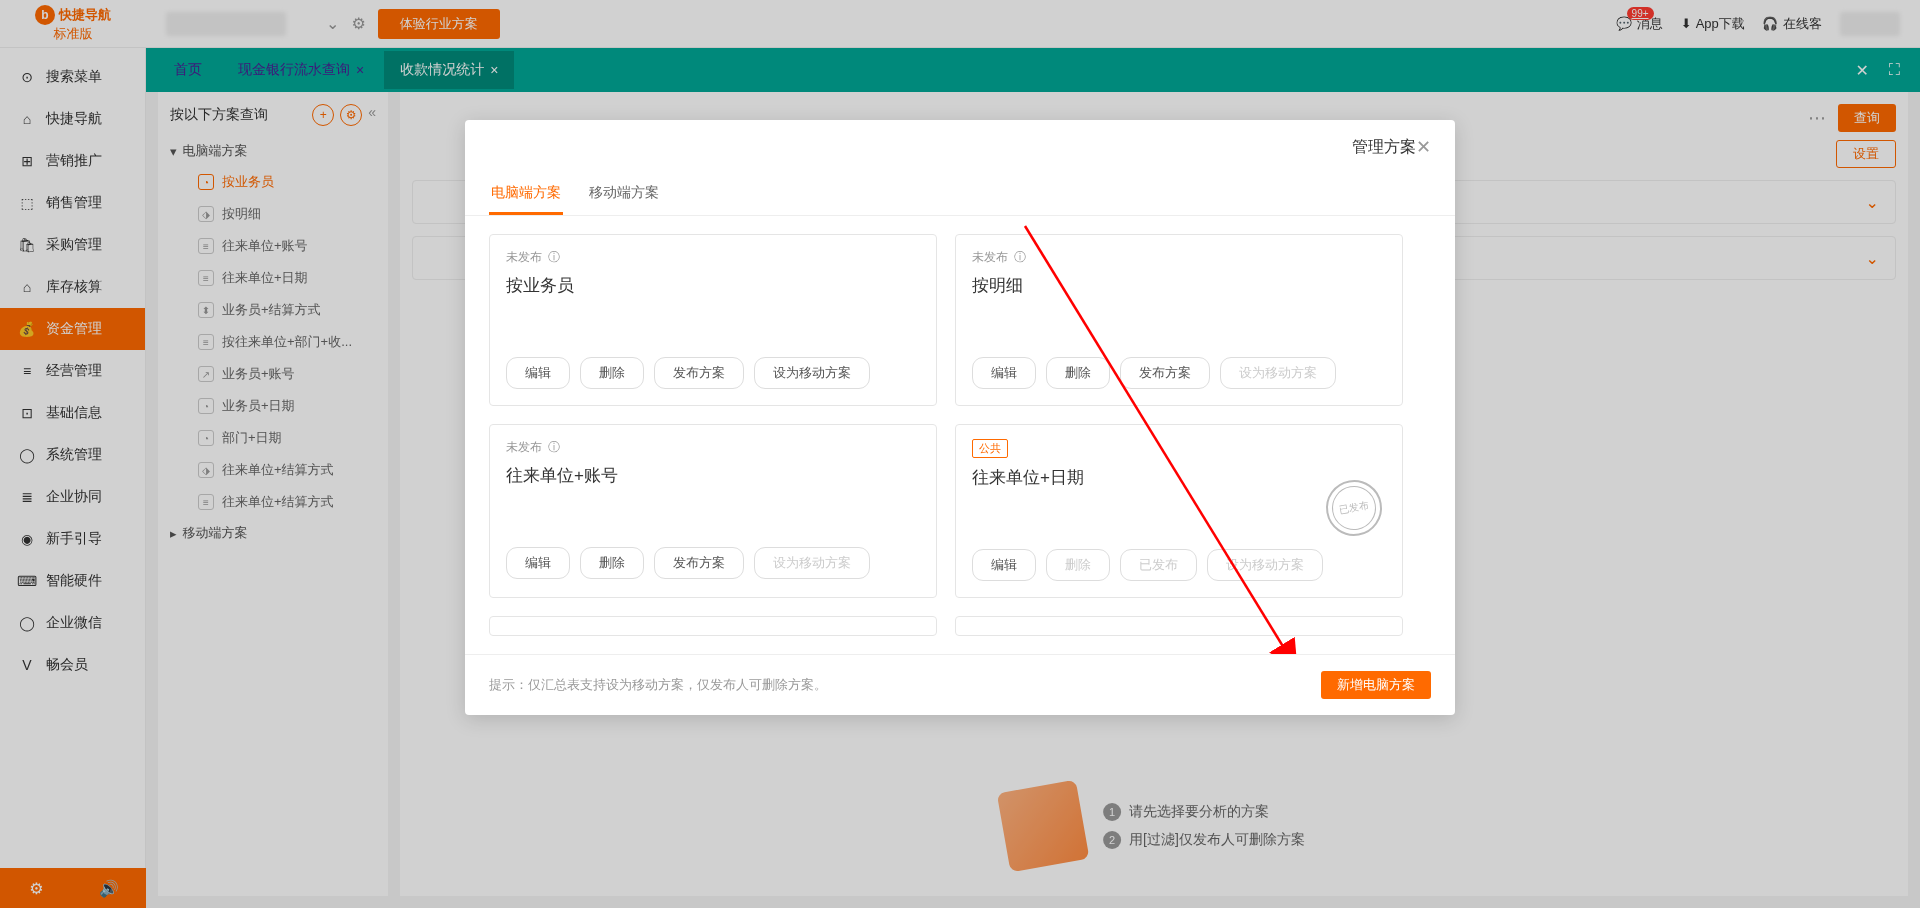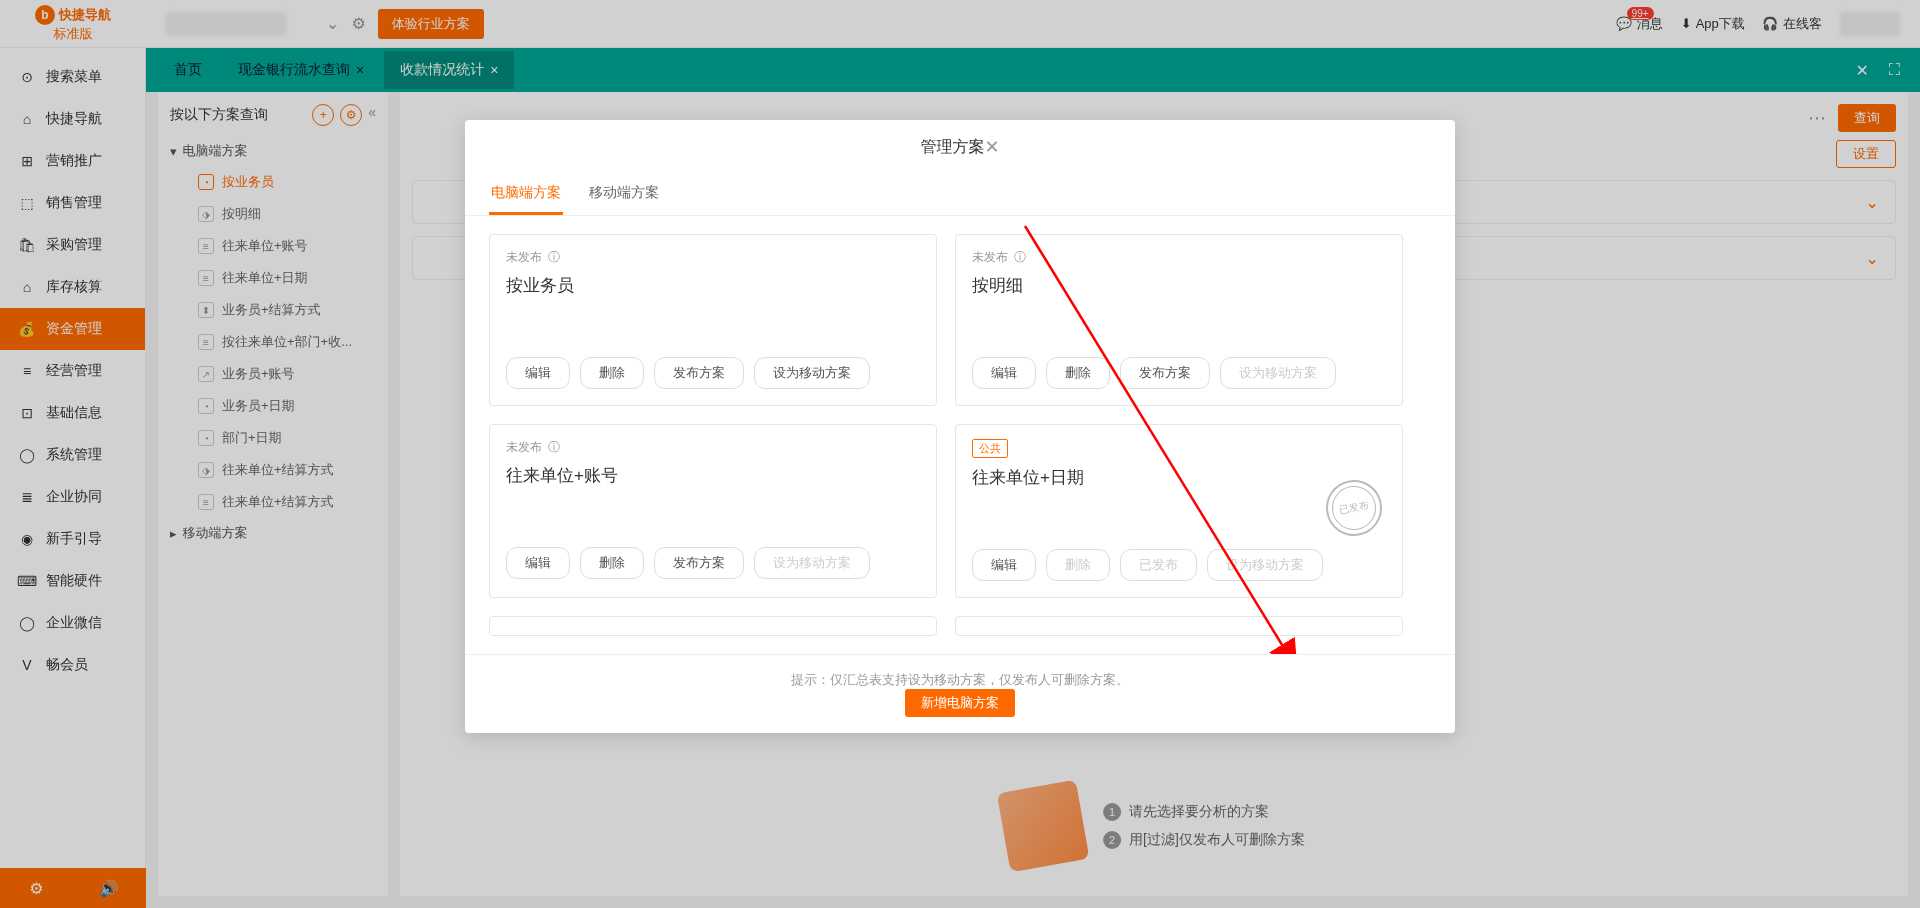--- a/index.html
+++ b/index.html
@@ -5,37 +5,37 @@
 *{margin:0;padding:0;box-sizing:border-box;font-family:"Microsoft YaHei",Arial,sans-serif;}
 body{background:#f5f5f5;width:1920px;height:908px;overflow:hidden;position:relative;}
 .topbar{height:48px;background:#fff;display:flex;align-items:center;border-bottom:1px solid #eee;}
 .logo{width:146px;height:48px;display:flex;flex-direction:column;align-items:center;justify-content:center;}
 .logo-main{color:#ff6a00;font-size:13px;font-weight:bold;display:flex;align-items:center;gap:4px;}
 .logo-circle{width:20px;height:20px;border-radius:50%;background:#ff6a00;color:#fff;display:flex;align-items:center;justify-content:center;font-size:12px;}
 .logo-sub{color:#ff6a00;font-size:13px;}
 .top-blur{width:120px;height:24px;background:#eee;border-radius:3px;margin-left:20px;filter:blur(2px);}
 .chevdown{margin-left:40px;color:#999;}
 .gear{margin-left:12px;color:#999;cursor:pointer;}
-.exp-btn{margin-left:12px;background:#ff6a00;color:#fff;padding:6px 14px;border-radius:3px;font-size:13px;cursor:pointer;}
+.exp-btn{margin-left:12px;background:#ff6a00;color:#fff;padding:6px 22px;border-radius:3px;font-size:13px;cursor:pointer;}
 .top-right{margin-left:auto;display:flex;align-items:center;gap:18px;padding-right:20px;font-size:13px;color:#333;}
 .tr-item{display:flex;align-items:center;gap:4px;cursor:pointer;position:relative;}
 .badge{position:absolute;top:-8px;left:10px;background:#ff3b30;color:#fff;font-size:10px;padding:1px 5px;border-radius:8px;text-decoration:underline;}
 .avatar-blur{width:60px;height:24px;background:#eee;border-radius:3px;filter:blur(2px);}
 
 .main{display:flex;height:860px;}
 .sidebar{width:146px;background:#fff;border-right:1px solid #eee;padding-top:8px;}
 .side-item{display:flex;align-items:center;gap:10px;padding:12px 18px;font-size:14px;color:#333;cursor:pointer;}
 .side-item.active{background:#ff6a00;color:#fff;}
 .side-icon{width:18px;height:18px;display:inline-flex;align-items:center;justify-content:center;}
 .side-bottom{position:absolute;bottom:0;left:0;width:146px;height:40px;background:#ff6a00;display:flex;}
 .side-bottom>div{flex:1;display:flex;align-items:center;justify-content:center;color:#fff;cursor:pointer;}
 
 .content{flex:1;display:flex;flex-direction:column;}
 .tabbar{height:44px;background:#00a896;display:flex;align-items:center;padding:0 12px;gap:4px;}
-.tab{padding:10px 16px;color:#0f172a;font-size:14px;cursor:pointer;display:flex;align-items:center;gap:6px;}
+.tab{padding:10px 16px;color:#4c1d95;font-size:14px;cursor:pointer;display:flex;align-items:center;gap:6px;}
 .tab.active{background:#008a7a;color:#fff;}
 .tab-close{margin-left:auto;color:#fff;padding:0 8px;cursor:pointer;}
 .tab-expand{color:#fff;padding:0 8px;cursor:pointer;}
 
 .page{background:#fff;margin:0;padding:14px 24px;display:flex;align-items:center;justify-content:space-between;}
 .page-title{font-size:20px;color:#333;}
 .page-actions{display:flex;gap:16px;align-items:center;color:#ff6a00;font-size:13px;}
 .page-actions span{cursor:pointer;display:flex;align-items:center;gap:4px;}
 
 .body{display:flex;flex:1;padding:0 12px 12px 12px;gap:12px;}
@@ -60,37 +60,37 @@
 
 .helper{position:absolute;bottom:30px;left:50%;transform:translateX(-50%);display:flex;align-items:center;gap:20px;}
 .helper-box{width:80px;height:80px;background:linear-gradient(135deg,#ffb380,#ff8c42);border-radius:8px;transform:rotate(-10deg);}
 .helper-text{display:flex;flex-direction:column;gap:10px;font-size:14px;color:#666;}
 .helper-text>div{display:flex;align-items:center;gap:8px;}
 .hnum{width:18px;height:18px;border-radius:50%;background:#999;color:#fff;font-size:11px;display:flex;align-items:center;justify-content:center;}
 
 
 .overlay{position:absolute;inset:0;background:rgba(0,0,0,0.18);display:flex;align-items:flex-start;justify-content:center;padding-top:120px;}
 .modal{width:990px;background:#fff;border-radius:4px;box-shadow:0 4px 20px rgba(0,0,0,0.15);position:relative;}
-.modal-header{padding:16px 24px;display:flex;align-items:center;justify-content:center;}
+.modal-header{padding:16px 24px;display:flex;align-items:center;justify-content:flex-end;}
 .modal-title{font-size:16px;color:#333;}
 .modal-close{font-size:18px;color:#999;cursor:pointer;}
 .modal-tabs{display:flex;gap:24px;padding:0 24px;border-bottom:1px solid #eee;}
 .mtab{padding:10px 2px;font-size:14px;color:#666;cursor:pointer;border-bottom:3px solid transparent;}
 .mtab.active{color:#ff6a00;border-bottom-color:#ff6a00;}
 .modal-body{padding:18px 24px;display:flex;gap:18px;flex-wrap:wrap;max-height:460px;overflow-y:scroll;position:relative;}
 .card{width:448px;border:1px solid #e5e5e5;border-radius:4px;padding:14px 16px 16px 16px;display:flex;flex-direction:column;position:relative;}
 .card-top{display:flex;justify-content:flex-start;align-items:center;gap:6px;color:#999;font-size:12px;}
 .pub-tag{border:1px solid #ff6a00;color:#ff6a00;font-size:11px;padding:1px 6px;border-radius:2px;margin-right:auto;}
 .card-title{font-size:17px;color:#333;margin-top:8px;}
 .card-actions{display:flex;gap:10px;margin-top:60px;}
 .cbtn{border:1px solid #ddd;padding:6px 18px;font-size:13px;color:#555;border-radius:11px;cursor:pointer;background:#fff;}
 .cbtn.disabled{color:#ccc;cursor:not-allowed;}
 .stamp{position:absolute;right:20px;top:55px;width:56px;height:56px;border:2px solid #bbb;border-radius:50%;display:flex;align-items:center;justify-content:center;color:#bbb;font-size:10px;transform:rotate(-10deg);}
 .stamp::before{content:"";position:absolute;inset:4px;border:1px solid #bbb;border-radius:50%;}
-.modal-footer{border-top:1px solid #eee;padding:16px 24px;display:flex;align-items:center;justify-content:space-between;flex-direction:column;}
+.modal-footer{border-top:1px solid #eee;padding:16px 24px;display:flex;align-items:center;justify-content:space-between;}
 .hint{font-size:13px;color:#999;}
 
 .arrow-svg{position:absolute;top:0;left:0;pointer-events:none;}
 
 ::-webkit-scrollbar{width:14px;}
 ::-webkit-scrollbar-thumb{background:#c1c1c1;}
 ::-webkit-scrollbar-track{background:#f1f1f1;}
 </style>
 </head>
 <body>

